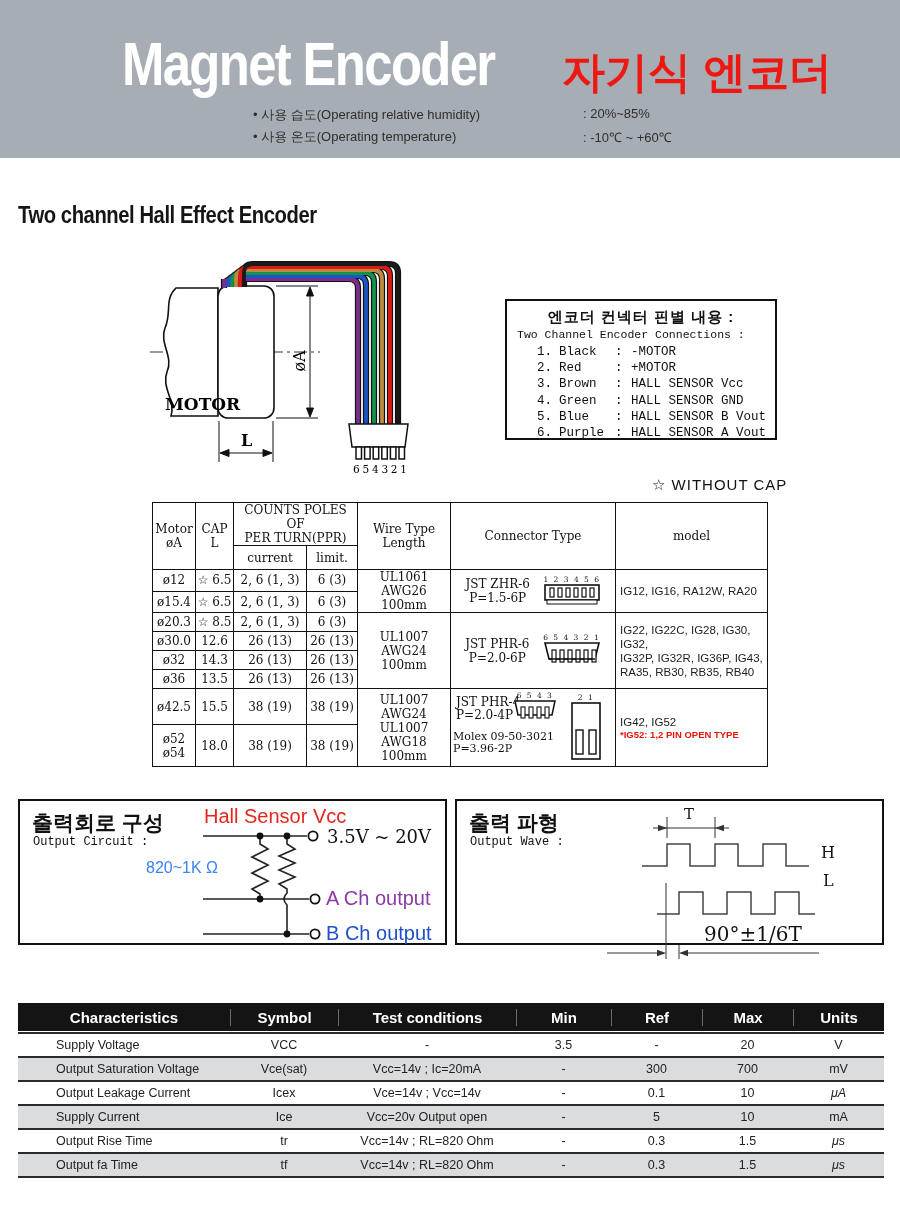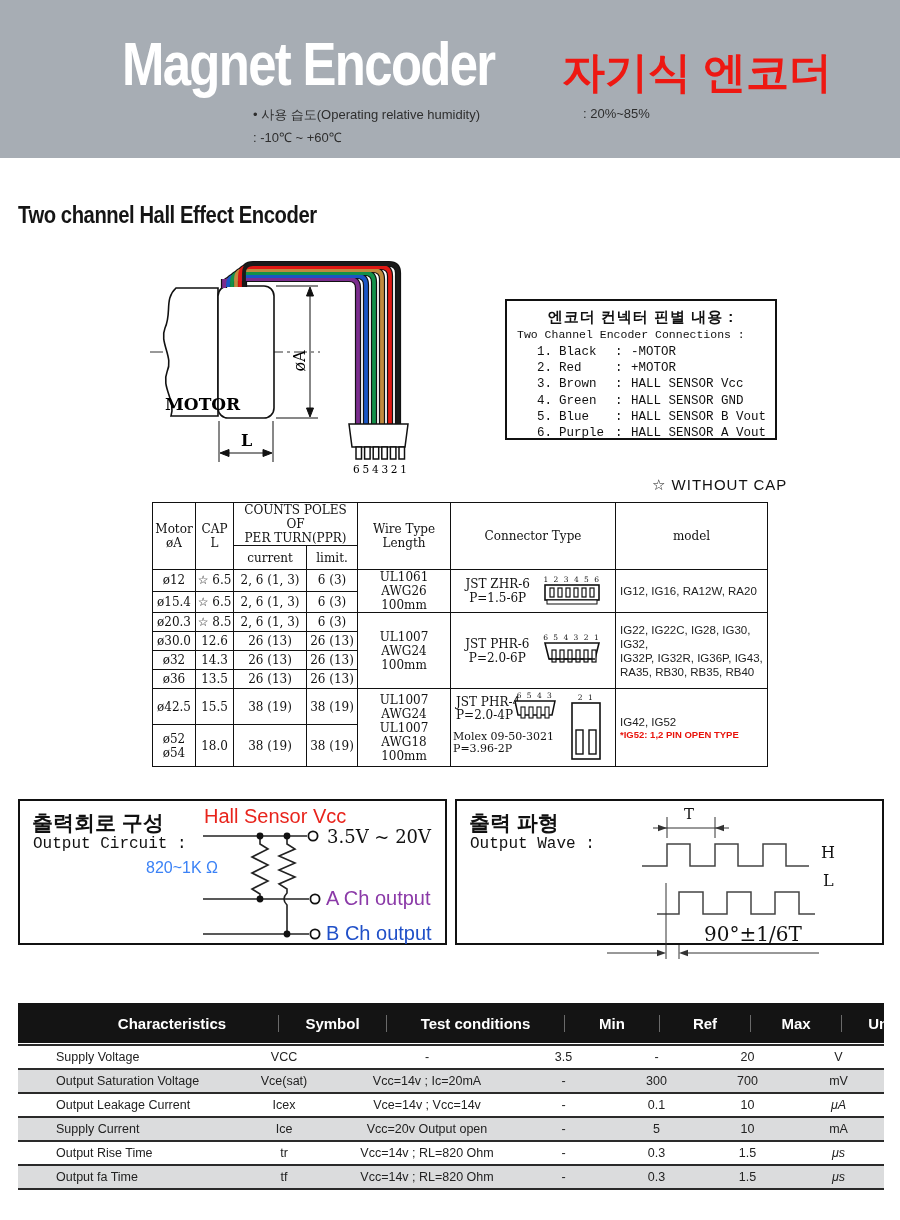--- a/index.html
+++ b/index.html
@@ -52,37 +52,37 @@
   .grp3 .jst-txt { position:absolute; left:5px; top:7px; text-align:left; line-height:13px; }
   .grp3 .molex-txt { position:absolute; left:2px; top:42px; text-align:left; line-height:12px; font-size:11px; }
   .grp3 .icon-4p { position:absolute; left:62px; top:3px; }
   .grp3 .icon-2p { position:absolute; left:120px; top:5px; }
 
   
   .obox { position:absolute; top:799px; height:146px; border:2px solid #111; background:#fff;text-align:right; }
   .circuit-box { left:18px;  width:429px; }
   .wave-box    { left:455px; width:429px; }
   .obox .ko-title { position:absolute; left:12px; top:8px; font-size:21px; font-weight:bold; color:#111; }
-  .obox .en-title { position:absolute; left:13px; top:34px; font-size:16px; font-family:"Liberation Mono", monospace; color:#111; }
+  .obox .en-title { position:absolute; left:13px; top:34px; font-size:12px; font-family:"Liberation Mono", monospace; color:#111; }
   .obox svg { position:absolute; left:0; top:0; }
   .lab { position:absolute; white-space:nowrap; }
   .vcc-lab   { left:184px; top:4px;  font-size:20px; color:#e8241c; }
   .vccrange  { left:307px; top:25px; font-size:18px; font-family:"DejaVu Serif", serif; color:#111; }
   .res-lab   { left:126px; top:58px; font-size:16px; color:#3b82f6; }
   .a-lab     { left:306px; top:86px; font-size:20px; color:#8b3aa8; }
   .b-lab     { left:306px; top:121px;font-size:20px; color:#2050c8; }
   .t-lab  { left:227px; top:4px;  font-size:15px; font-family:"DejaVu Serif", serif; color:#111; }
   .h-lab  { left:364px; top:42px; font-size:16px; font-family:"DejaVu Serif", serif; color:#111; }
   .l-lab  { left:366px; top:70px; font-size:16px; font-family:"DejaVu Serif", serif; color:#111; }
   .ph-lab { left:247px; top:121px;font-size:20px; font-family:"DejaVu Serif", serif; color:#111; }
 
   
   .char-table { position:absolute; left:18px; top:1003px; width:866px; }
   .char-head { display:grid; grid-template-columns:212px 108px 178px 95px 91px 91px 91px;
-               background:#141414; height:40px; align-items:center;padding-left:48px; }
+               background:#141414; height:28px; align-items:center; }
   .char-head .hc { color:#fff; font-size:15px; font-weight:bold; text-align:center; border-left:1px solid #6a6a6a; }
   .char-head .hc:first-child { border-left:none; }
   .char-row { display:grid; grid-template-columns:212px 108px 178px 95px 91px 91px 91px;
               height:24px; align-items:center; border-bottom:2px solid #2a2a2a; font-size:12.5px; color:#222; }
   .char-row > div { text-align:center; }
   .char-row > .cname { text-align:left; padding-left:38px; }
   .char-row.shade { background:#dbdcdd; }
   .char-table .gap { height:3px; background:#fff; border-bottom:2px solid #2a2a2a; }
 </style>
 </head>
@@ -91,20 +91,21 @@
 <div class="page">
 
   <div class="banner">
     <div class="title-en">Magnet Encoder</div>
     <div class="title-ko">자기식 엔코더</div>
     <div class="spec-line spec-1">
       <span class="lbl">• 사용 습도(Operating relative humidity)</span>
       <span>: 20%~85%</span>
     </div>
     <div class="spec-line spec-2">
+      <span class="lbl">• 사용 온도(Operating temperature)</span>
       <span>: -10℃ ~ +60℃</span>
     </div>
   </div>
 
   <div class="sect-heading">Two channel Hall Effect Encoder</div>
 
   <svg class="drawing" width="350" height="242" viewBox="0 0 350 242">
 
     <line x1="15" y1="109" x2="185" y2="109" stroke="#333" stroke-width="1" stroke-dasharray="13 4 3 4"></line>
 

